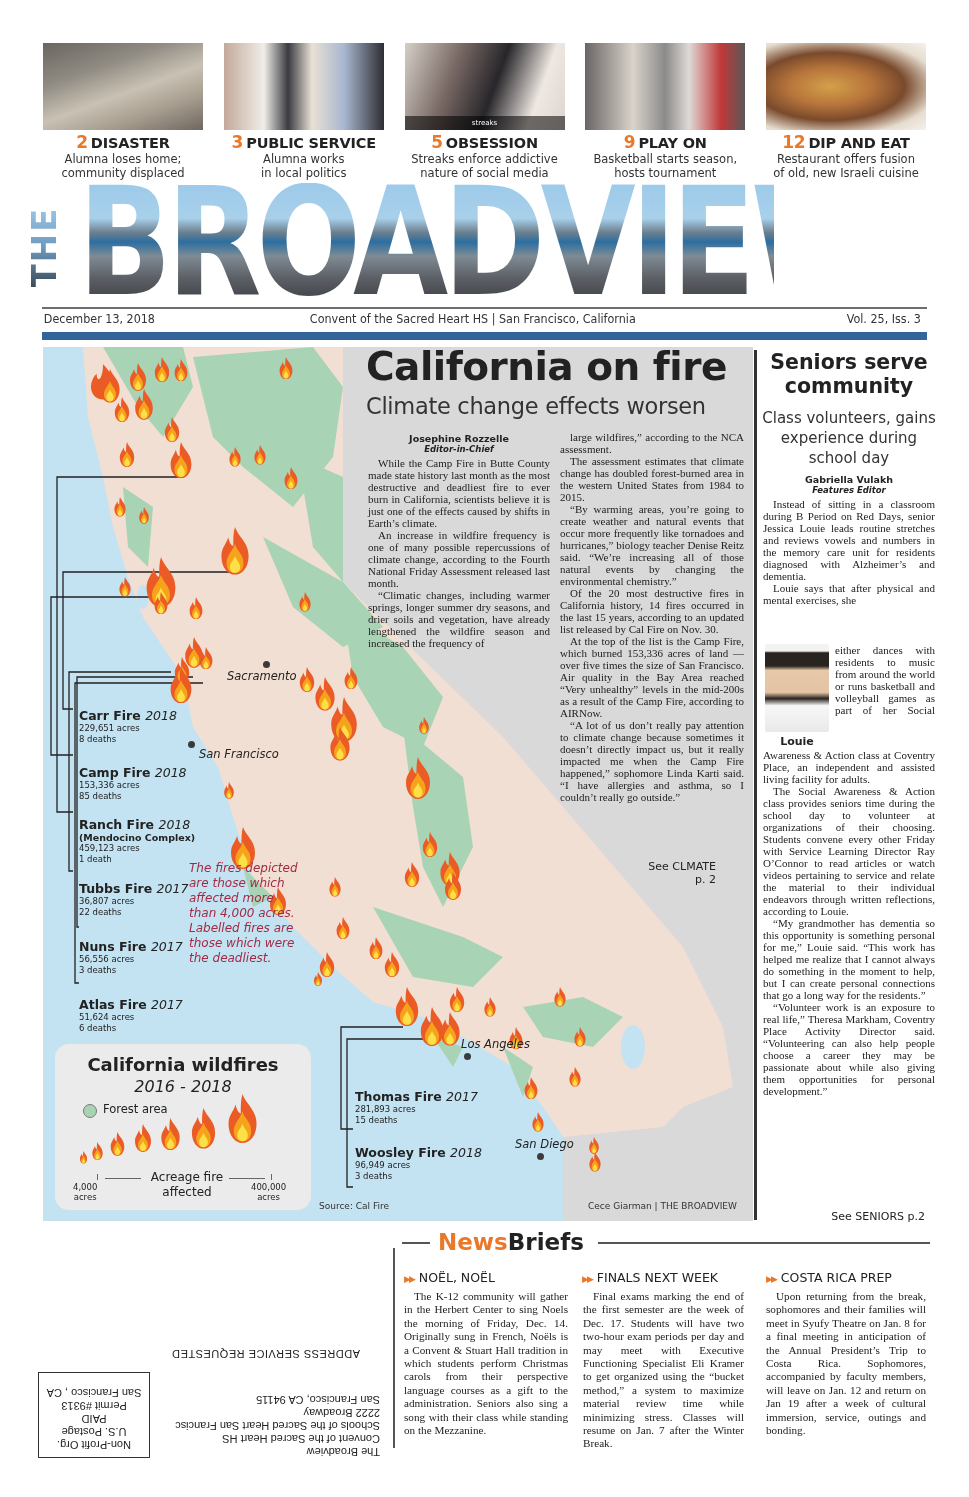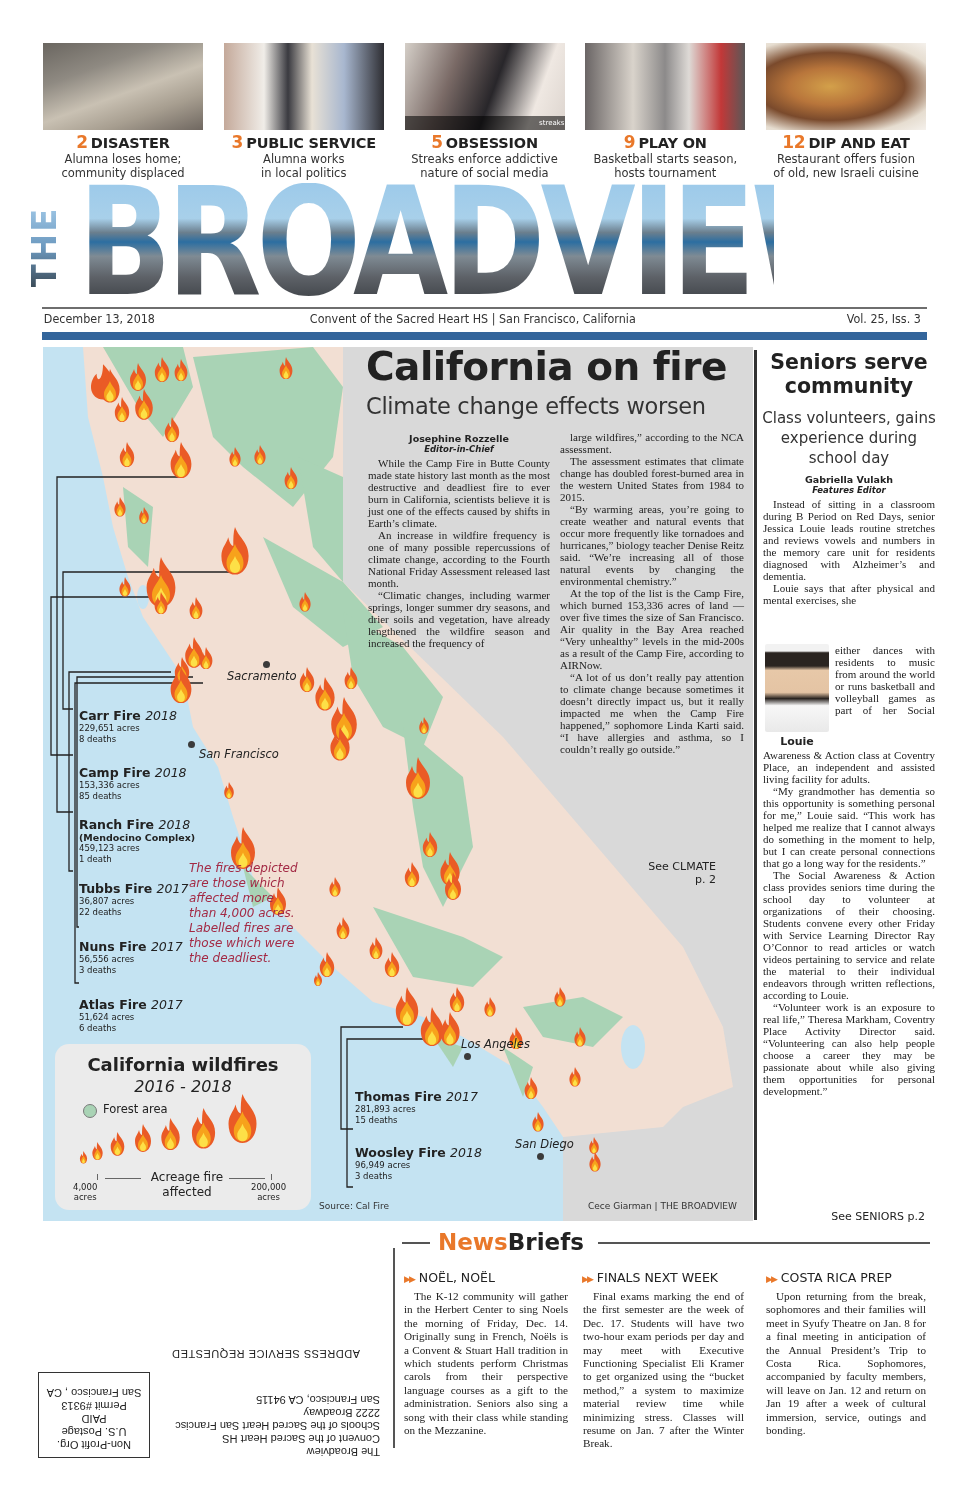--- a/index.html
+++ b/index.html
@@ -8,21 +8,21 @@
 
   
   .teasers { position: absolute; left: 42px; top: 43px; width: 885px; height: 135px; display: flex; justify-content: space-between; }
   .teaser { width: 162px; text-align: center; }
   .teaser .photo { width: 160px; height: 87px; margin: 0 auto; position: relative; overflow: hidden; }
   .teaser .headline { font-family: "DejaVu Sans", sans-serif; font-weight: bold; font-size: 14.5px; color: #222; margin-top: 2px; white-space: nowrap; letter-spacing: -0.2px; }
   .teaser .headline .num { color: #e9782a; font-size: 17px; margin-right: 3px; }
   .teaser .dek { font-family: "DejaVu Sans", sans-serif; font-size: 11.5px; line-height: 14px; color: #333; }
   .ph1 { background: linear-gradient(160deg,#6a6660 0%,#8f8a82 30%,#c9c1b3 55%,#a79e90 75%,#6f6760 100%); }
   .ph2 { background: linear-gradient(90deg,#c4a99a 0%,#f0ede8 25%,#3a3a40 40%,#e8e1d5 55%,#a8b7cf 75%,#2e2e33 100%); }
-  .ph3 { background: linear-gradient(110deg,#d5cfc8 0%,#7a6a66 30%,#28262a 55%,#efe8e2 80%,#dcd4ce 100%); text-align: right; }
+  .ph3 { background: linear-gradient(110deg,#d5cfc8 0%,#7a6a66 30%,#28262a 55%,#efe8e2 80%,#dcd4ce 100%); }
   .ph4 { background: linear-gradient(90deg,#6a6565 0%,#d9d3cb 30%,#8c8a8a 50%,#dedad6 65%,#c23838 85%,#5a5858 100%); }
   .ph5 { background: radial-gradient(ellipse at 40% 50%,#d3a04a 0%,#b8753b 30%,#7a4a2c 55%,#e6ddd0 80%,#f5f1ec 100%); }
   .ph3 .streaks { position: absolute; left: 0; right: 0; bottom: 0; height: 14px; background: rgba(0,0,0,0.55); color: #fff; font-family: "DejaVu Sans", sans-serif; font-size: 7px; line-height: 14px; }
 
   
   .masthead { position: absolute; left: 42px; top: 183px; width: 885px; height: 120px; }
   .the-word { position: absolute; left: 0; top: 4px; width: 30px; height: 112px; }
   .the-word span { position: absolute; left: -38px; top: 40px; transform: rotate(-90deg); font-family: "DejaVu Sans", sans-serif; font-weight: bold; font-size: 34px; letter-spacing: 2px; color: transparent; background: linear-gradient(90deg,#3b4b58,#6d9ac0,#9ec6e5); -webkit-background-clip: text; background-clip: text; }
   .broadview-word { position: absolute; left: 36px; top: 0px; width: 849px; height: 118px; font-family: "DejaVu Sans", sans-serif; font-weight: bold; font-size: 150px; line-height: 118px; letter-spacing: -6px; color: transparent; transform: scaleX(0.82) scaleY(1); transform-origin: left top; background: linear-gradient(180deg,#9dcaea 0%,#a8d0ea 30%,#6b7f8e 42%,#2c6ea1 50%,#7f8b94 62%,#5d6167 80%,#3f4348 100%); -webkit-background-clip: text; background-clip: text; white-space: nowrap; }
   .mast-rule { position: absolute; left: 42px; top: 307px; width: 885px; height: 2px; background: #6e6e6e; }
@@ -588,21 +588,21 @@
     <div class="tick1"></div>
       <div class="rule1"></div>
     <div class="tick2"></div>
       <div class="rule2"></div>
     <div class="lmin">
         <div>4,000</div>
         <div>acres</div>
       </div>
     <div class="lmid">Acreage fire affected</div>
     <div class="lmax">
-        <div>200,000</div>
+        <div>400,000</div>
         <div>acres</div>
       </div>
   </div>
 
   <div class="source">Source: Cal Fire</div>
   <div class="credit">Cece Giarman | THE BROADVIEW</div>
 </div>
 
 <div class="main-headline">California on fire</div>
 <div class="main-dek">Climate change effects worsen</div>
@@ -612,20 +612,21 @@
 </div>
 <div class="col" id="main-col1" style="left:368px;top:457px;width:182px">
     <p>While the Camp Fire in Butte County made state history last month as the most destructive and deadliest fire to ever burn in California, scientists believe it is just one of the effects caused by shifts in Earth’s climate.</p>
     <p>An increase in wildfire frequency is one of many possible repercussions of climate change, according to the Fourth National Friday Assessment released last month.</p>
     <p>“Climatic changes, including warmer springs, longer summer dry seasons, and drier soils and vegetation, have already lengthened the wildfire season and increased the frequency of</p>
   </div>
 <div class="col" id="main-col2" style="left:560px;top:431px;width:184px">
     <p>large wildfires,” according to the NCA assessment.</p>
     <p>The assessment estimates that climate change has doubled forest-burned area in the western United States from 1984 to 2015.</p>
     <p>“By warming areas, you’re going to create weather and natural events that occur more frequently like tornadoes and hurricanes,” biology teacher Denise Reitz said. “We’re increasing all of those natural events by changing the environmental chemistry.”</p>
+    <p>Of the 20 most destructive fires in California history, 14 fires occurred in the last 15 years, according to an updated list released by Cal Fire on Nov. 30.</p>
     <p>At the top of the list is the Camp Fire, which burned 153,336 acres of land — over five times the size of San Francisco. Air quality in the Bay Area reached “Very unhealthy” levels in the mid-200s as a result of the Camp Fire, according to AIRNow.</p>
     <p>“A lot of us don’t really pay attention to climate change because sometimes it doesn’t directly impact us, but it really impacted me when the Camp Fire happened,” sophomore Linda Karti said. “I have allergies and asthma, so I couldn’t really go outside.”</p>
   </div>
 <div class="jump" style="left:572px;top:860px;width:144px">
   <div>See CLMATE</div>
     <div>p. 2</div>
 </div>
 
 <div class="col-rule"></div>
 
@@ -639,22 +640,22 @@
     <p>Instead of sitting in a classroom during B Period on Red Days, senior Jessica Louie leads routine stretches and reviews vowels and numbers in the memory care unit for residents diagnosed with Alzheimer’s and dementia.</p>
     <p>Louie says that after physical and mental exercises, she</p>
   </div>
 <div class="col" style="left:835px;top:644px;width:100px;text-align:justify;text-align-last:justify">
     <p style="text-indent:0">either dances with residents to music from around the world or runs basketball and volleyball games as part of her Social</p>
   </div>
 <div class="sen-photo"></div>
 <div class="sen-photo-cap">Louie</div>
 <div class="col" id="sen-bottom" style="left:763px;top:749px;width:172px">
     <p style="text-indent: 0px;">Awareness &amp; Action class at Coventry Place, an independent and assisted living facility for adults.</p>
+    <p>The Social Awareness &amp; Action class provides seniors time during the school day to volunteer at organizations of their choosing. Students convene every other Friday with Service Learning Director Ray O’Connor to read articles or watch videos pertaining to service and relate the material to their individual endeavors through written reflections, according to Louie.</p>
     <p>“My grandmother has dementia so this opportunity is something personal for me,” Louie said. “This work has helped me realize that I cannot always do something in the moment to help, but I can create personal connections that go a long way for the residents.”</p>
-    <p>The Social Awareness &amp; Action class provides seniors time during the school day to volunteer at organizations of their choosing. Students convene every other Friday with Service Learning Director Ray O’Connor to read articles or watch videos pertaining to service and relate the material to their individual endeavors through written reflections, according to Louie.</p>
     <p>“Volunteer work is an exposure to real life,” Theresa Markham, Coventry Place Activity Director said. “Volunteering can also help people choose a career they may be passionate about while also giving them opportunities for personal development.”</p>
   </div>
 <div class="jump" style="left:763px;top:1210px;width:162px">See SENIORS p.2</div>
 
 <div class="briefs-title">
   <div class="dash"></div>
   <div class="txt"><span class="news">News</span><span>Briefs</span></div>
   <div class="line"></div>
 </div>
 <div class="briefs-vrule"></div>

